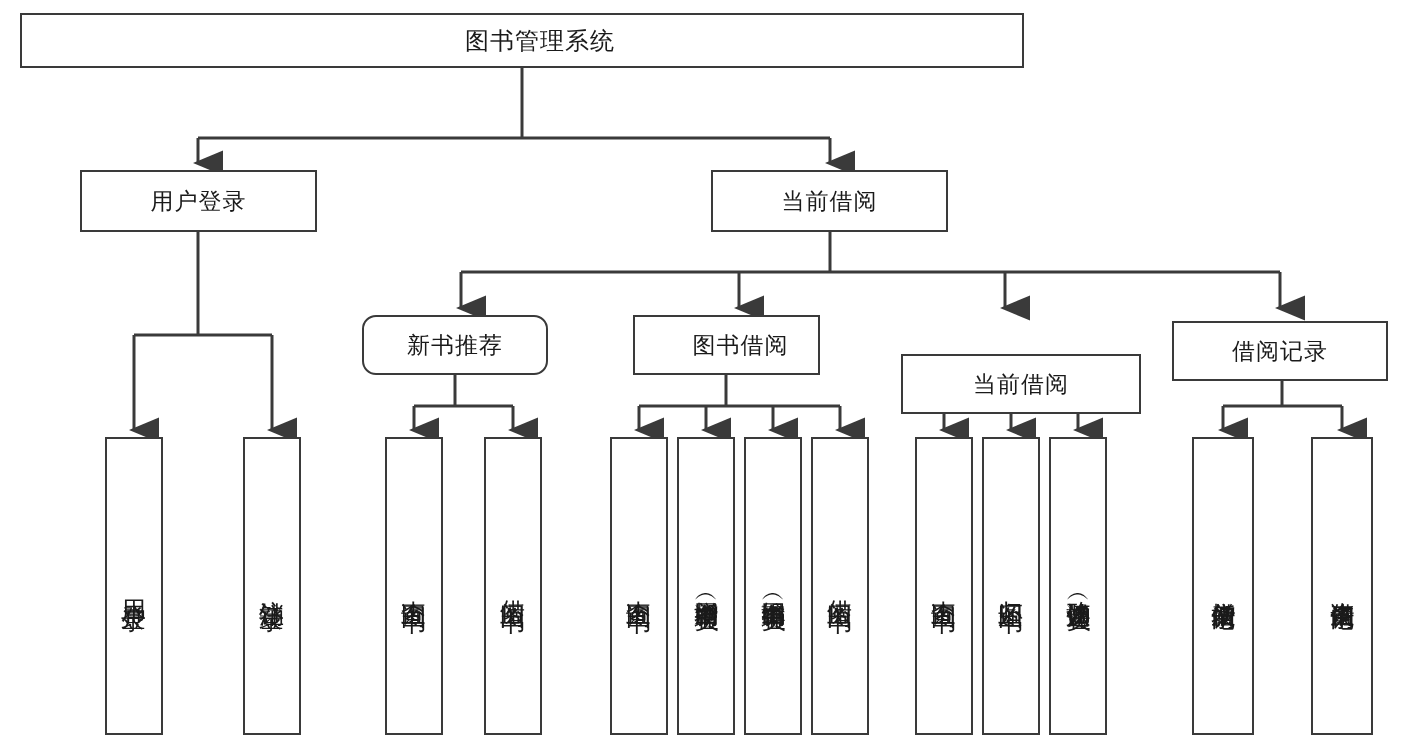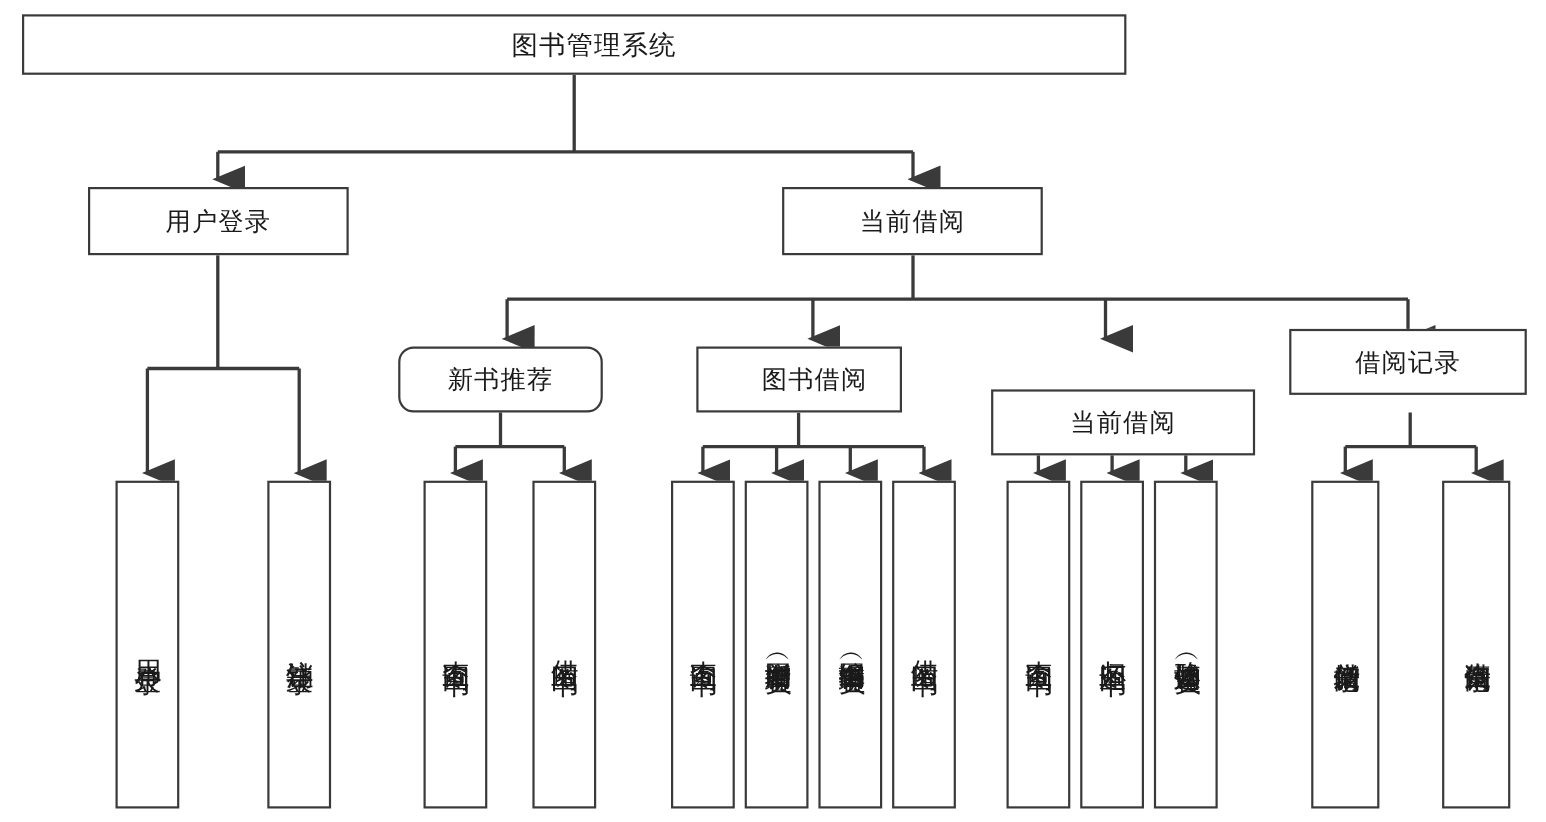--- a/index.html
+++ b/index.html
@@ -140,21 +140,21 @@
 
   <div class="node node-l3" style="left: 362px; top: 315px; width: 186px; height: 60px; border-radius: 14px;">
     <span class="label">新书推荐</span>
   </div>
   <div class="node node-l3" style="left: 633px; top: 315px; width: 187px; height: 60px; padding-left: 28px;">
     <span class="label">图书借阅</span>
   </div>
   <div class="node node-l3" style="left: 901px; top: 315px; width: 240px; height: 60px; margin-top: 39px;">
     <span class="label">当前借阅</span>
   </div>
-  <div class="node node-l3" style="left: 1172px; top: 299px; width: 216px; height: 60px;">
+  <div class="node node-l3" style="left: 1172px; top: 321px; width: 216px; height: 60px;">
     <span class="label">借阅记录</span>
   </div>
 
   <div class="node node-leaf" style="left: 105px; top: 437px; width: 58px; height: 298px;">
     <span class="label">用户登录</span>
   </div>
   <div class="node node-leaf" style="left: 243px; top: 437px; width: 58px; height: 298px;">
     <span class="label">注销登录</span>
   </div>
   <div class="node node-leaf" style="left: 385px; top: 437px; width: 58px; height: 298px;">

